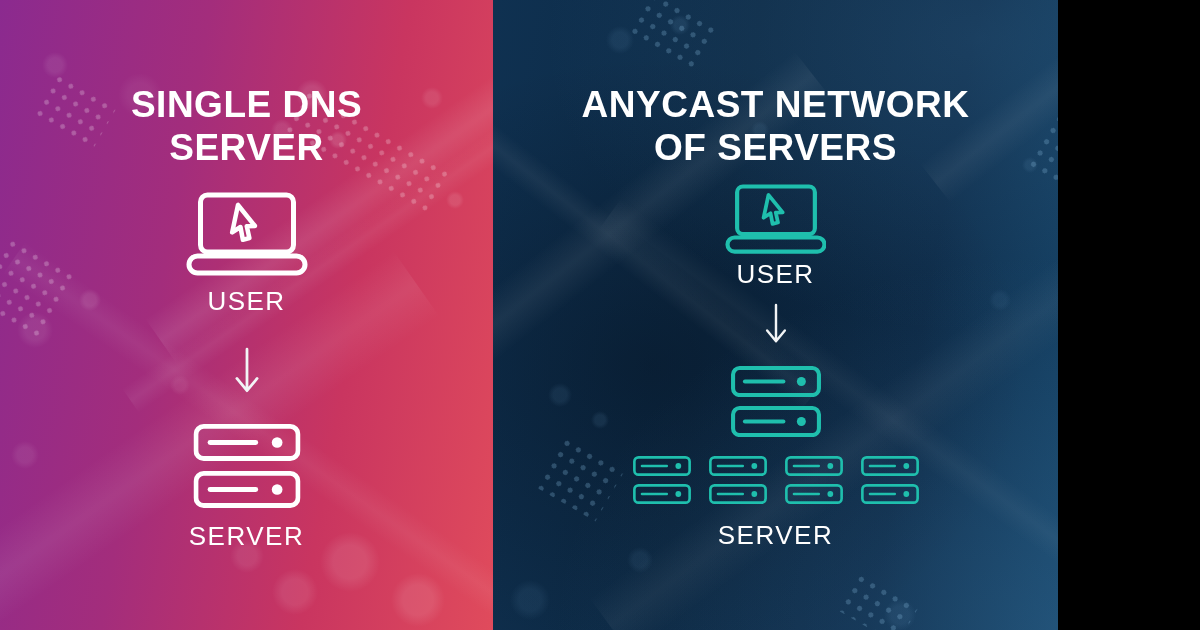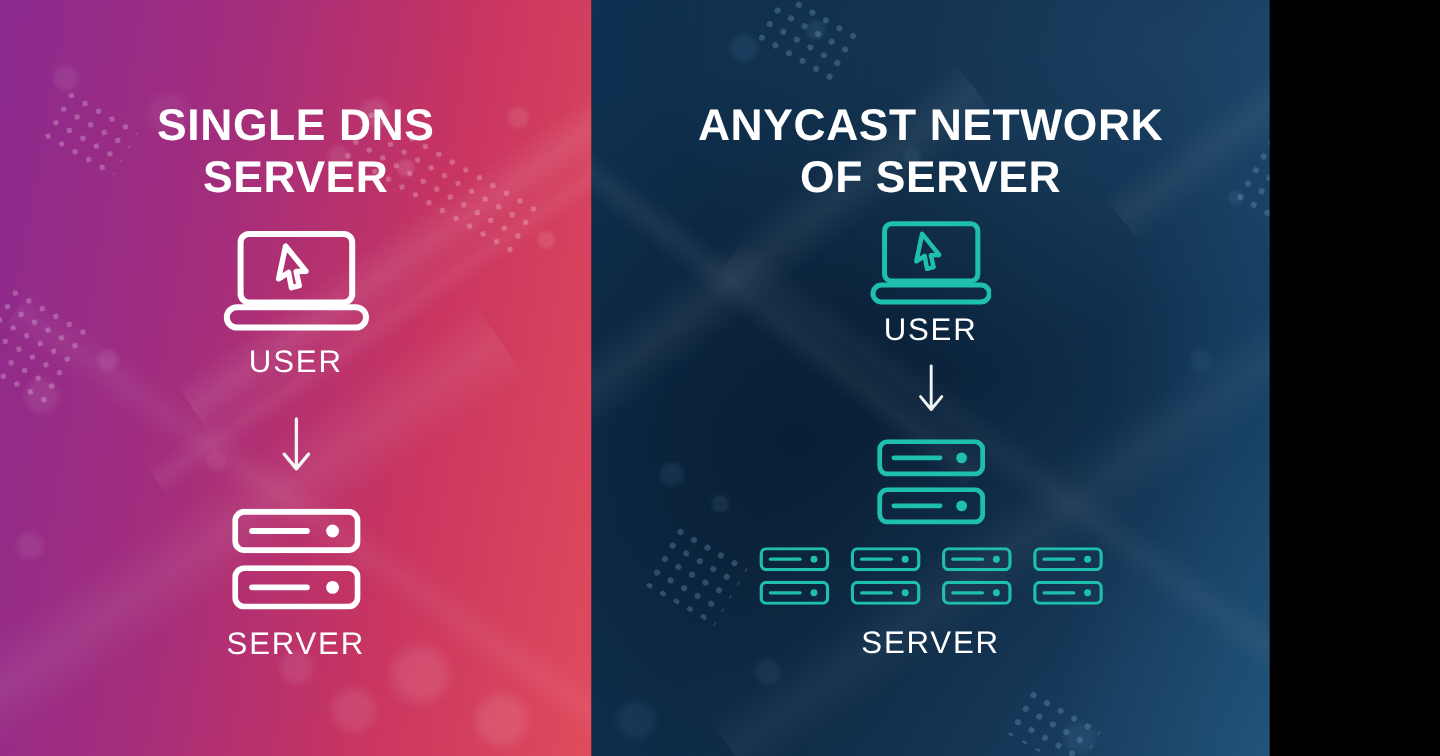--- a/index.html
+++ b/index.html
@@ -142,21 +142,21 @@
     <div class="dots dots-blue" style="left:545px;top:115px;width:85px;height:80px;"></div>
     <div class="dots dots-blue" style="left:350px;top:585px;width:70px;height:45px;"></div>
     <div class="streak" style="left:-145px;top:205px;width:520px;height:60px;transform:rotate(-38deg);opacity:.07;"></div>
     <div class="streak" style="left:-145px;top:217px;width:520px;height:36px;transform:rotate(38deg);opacity:.06;"></div>
     <div class="streak" style="left:50px;top:385px;width:700px;height:70px;transform:rotate(-36deg);opacity:.05;"></div>
     <div class="streak" style="left:50px;top:400px;width:700px;height:40px;transform:rotate(36deg);opacity:.045;"></div>
     <div class="streak" style="left:400px;top:35px;width:400px;height:50px;transform:rotate(-38deg);opacity:.06;"></div>
 
     <h1 class="panel-title">
       <span>ANYCAST NETWORK</span><br>
-      <span>OF SERVER</span>
+      <span>OF SERVERS</span>
     </h1>
 
     <div class="cx laptop-right icon-teal"><svg viewBox="0 0 122 88" fill="none" stroke="currentColor">
     <rect x="14.5" y="3" width="93" height="57" rx="7" stroke-width="5"></rect>
     <rect x="3" y="64" width="116" height="17" rx="8.5" stroke-width="5"></rect>
     <path d="M0 0 L0 28 L7 21 L12 33 L18 30 L13 19 L21 17 Z" transform="translate(52,13) rotate(12)" stroke-width="4.5" stroke-linejoin="round"></path>
   </svg></div>
     <div class="io-label user-right">USER</div>
     <div class="cx arrow-right arrow-icon"><svg viewBox="0 0 30 44" fill="none" stroke="currentColor" stroke-width="2.6">
     <path d="M15 2 L15 40 M5.5 29.5 L15 41 L24.5 29.5" stroke-linecap="round" stroke-linejoin="round"></path>

